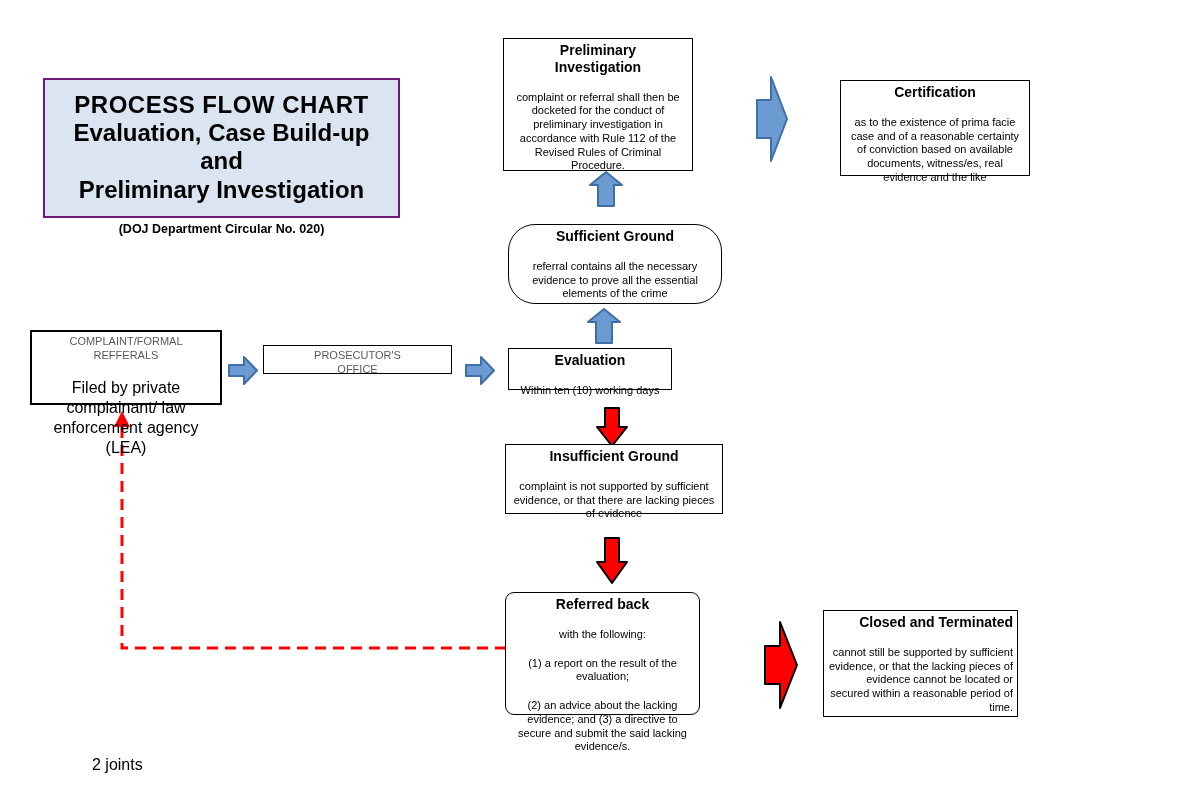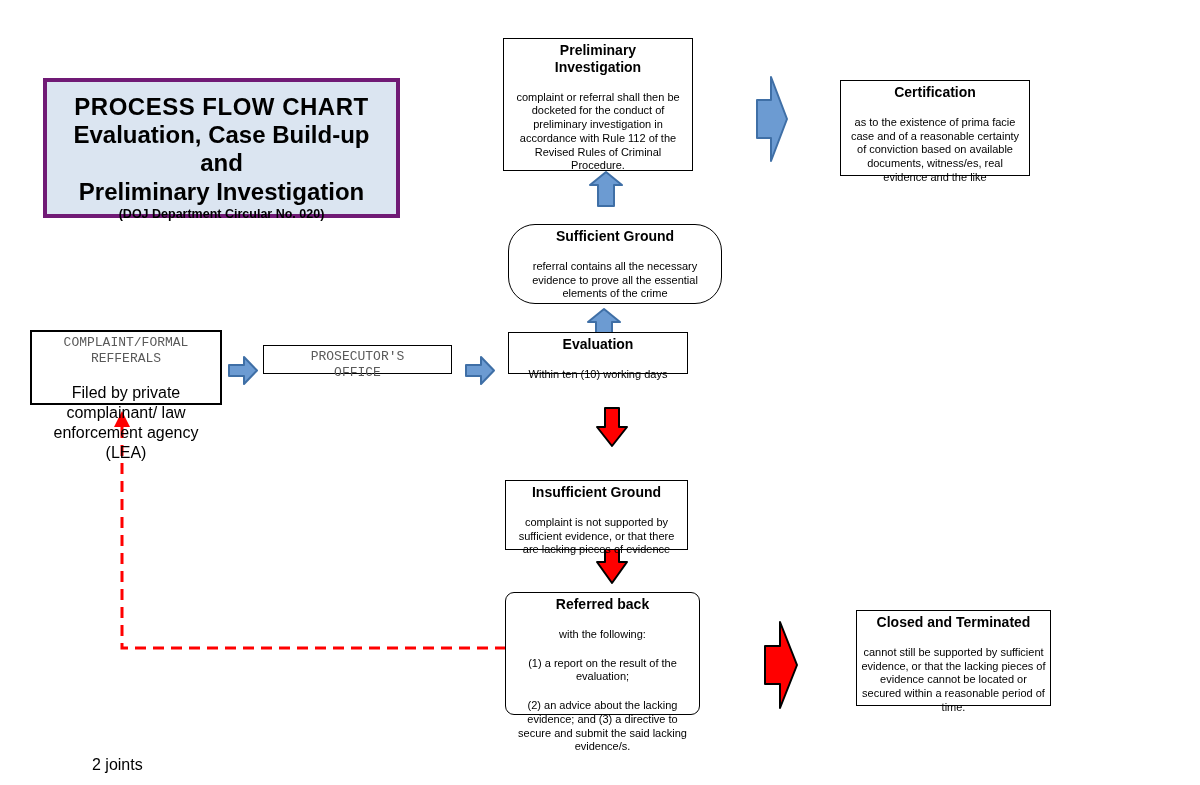--- a/index.html
+++ b/index.html
@@ -6,42 +6,42 @@
   #canvas{
     position:relative;width:1200px;height:785px;background:#fff;overflow:hidden;
     font-family:"Liberation Sans","DejaVu Sans",sans-serif;color:#000;
   }
   .node{
     position:absolute;background:#fff;border:1.5px solid #000;
     text-align:center;box-sizing:border-box;padding:3px 4px;
   }
   .node-title{font-weight:bold;font-size:14px;line-height:1.2;}
   .node-body{font-size:11px;line-height:1.25;margin-top:15px;}
-  .gray-title{color:var(--gray-text);font-size:13px;line-height:1.25;font-weight:normal;font-family:Liberation Mono, monospace;}
+  .gray-title{color:var(--gray-text);font-size:11px;line-height:1.25;font-weight:normal;}
 
   
   .node--titlebox{
     left:43px;top:78px;width:357px;height:140px;
-    background:var(--title-box-bg);border:4px solid #701a75;padding-top:11px;
+    background:var(--title-box-bg);border:2px solid #701a75;padding-top:11px;
   }
   .tb-heading{font-size:24px;font-weight:bold;letter-spacing:.5px;line-height:1.15;}
   .tb-sub{font-size:24px;font-weight:bold;line-height:1.2;}
-  .tb-circ{font-size:12.5px;font-weight:bold;margin-top:0;}
+  .tb-circ{font-size:12.5px;font-weight:bold;margin-top:17px;}
 
   .node--prelim{left:503px;top:38px;width:190px;height:133px;}
   .node--prelim .node-title{max-width:132px;margin:0 auto;}
   .node--cert{left:840px;top:80px;width:190px;height:96px;}
   .node--sufficient{left:508px;top:224px;width:214px;height:80px;border-radius:27px;}
-  .node--evaluation{left:508px;top:332px;width:180px;height:42px;}
+  .node--evaluation{left:508px;top:348px;width:164px;height:42px;}
   .node--complaint{left:30px;top:330px;width:192px;height:75px;border-width:2px;}
   .node--complaint .node-body{font-size:16px;}
   .node--prosecutor{left:263px;top:345px;width:189px;height:29px;}
-  .node--insufficient{left:505px;top:480px;width:183px;height:70px;}
+  .node--insufficient{left:505px;top:444px;width:218px;height:70px;}
   .node--referred{left:505px;top:592px;width:195px;height:123px;border-radius:9px;}
-  .node--closed{left:856px;top:610px;width:195px;height:96px;}
+  .node--closed{left:823px;top:610px;width:195px;height:107px;text-align:right;}
 
   .footnote{position:absolute;left:92px;top:756px;font-size:16px;}
 
   #arrow-layer{position:absolute;left:0;top:0;pointer-events:none;}
   .blue-arrow{fill:var(--blue-fill);stroke:var(--blue-stroke);stroke-width:2;stroke-linejoin:round;}
   .red-arrow{fill:var(--red-fill);stroke:var(--arrow-outline);stroke-width:2;stroke-linejoin:round;}
   .dashed-path{fill:none;stroke:var(--red-fill);stroke-width:3;stroke-dasharray:11 7;}
   .dashed-head{fill:var(--red-fill);}
 </style>
 </head>

